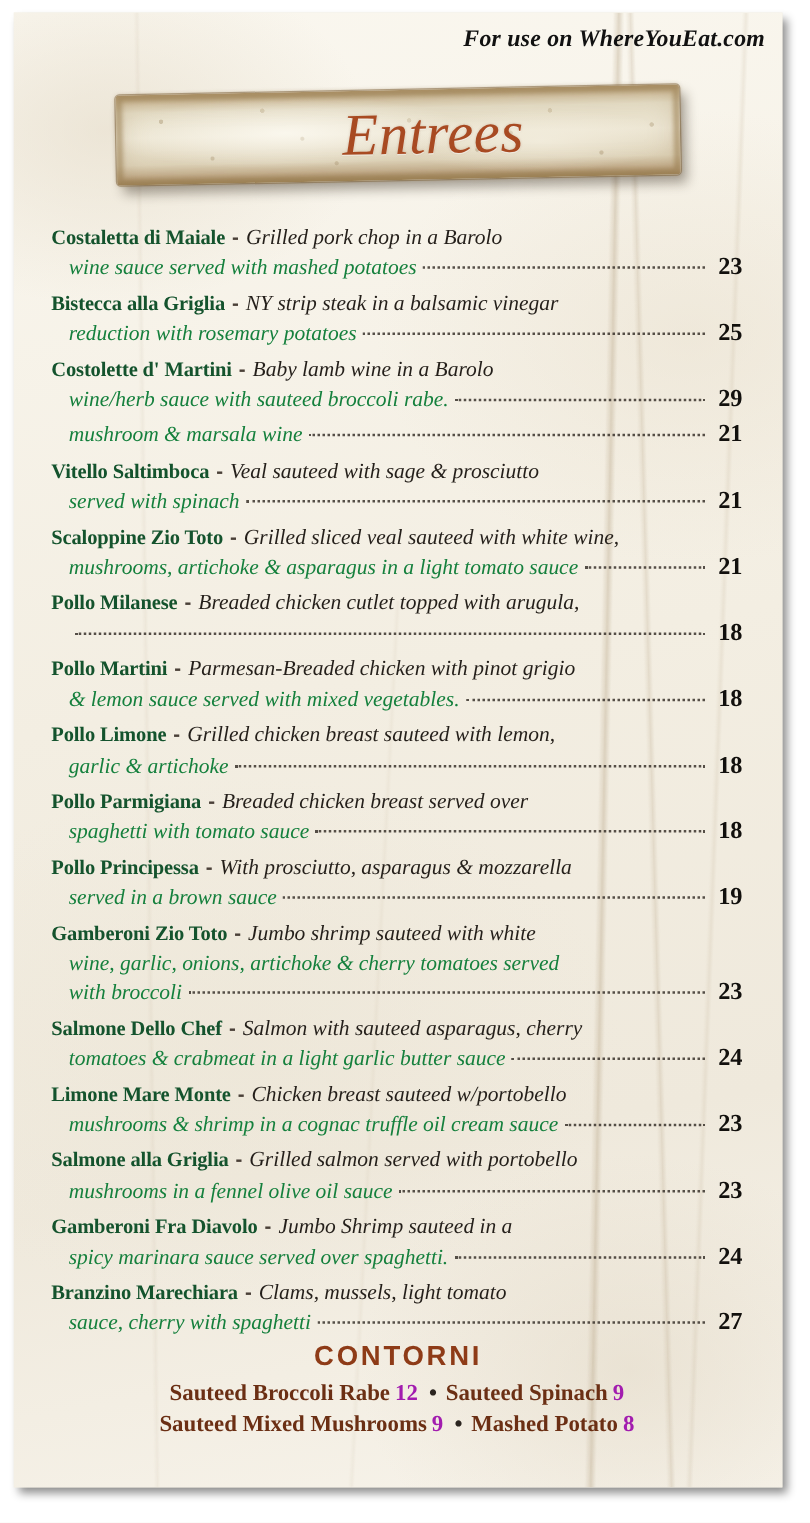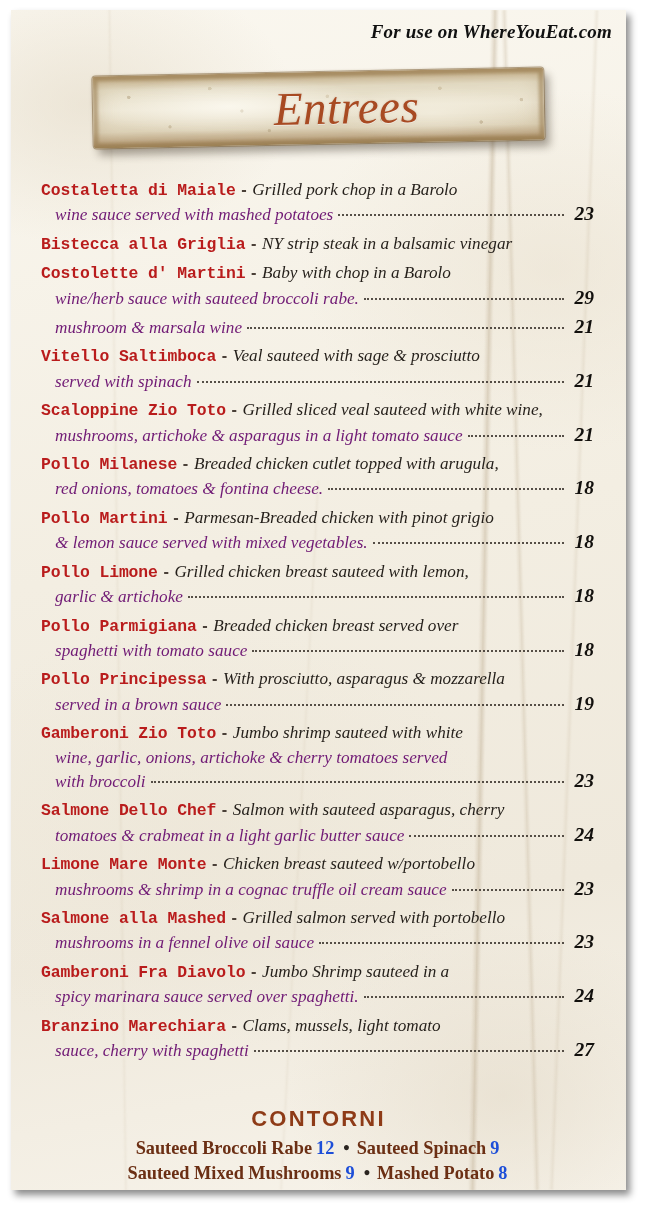--- a/index.html
+++ b/index.html
@@ -171,24 +171,24 @@
     margin-bottom: 5px;
   }
   .item-line {
     position: relative;
     font-size: 17.2px;
     line-height: 23.4px;
     color: #1d1a16;
     padding-right: 34px;   
   }
   .item-name {
-    font-family: Liberation Mono, monospace;
+    font-family: Liberation Serif, serif;
     font-weight: bold;
     font-size: 16.4px;
-    color: #b91c1c;
+    color: #14532d;
     letter-spacing: -0.1px;
   }
   .dash {
     font-family: "Liberation Sans", "DejaVu Sans", sans-serif;
     font-weight: bold;
     font-size: 16.4px;
     color: #4a4038;
     padding: 0 1px;
   }
   .item-desc {
@@ -201,21 +201,21 @@
   .item-tail {
     position: relative;
     display: flex;
     align-items: baseline;
     padding-left: 14px;
     font-size: 17.2px;
     line-height: 23.4px;
   }
   .tail-text {
     font-style: italic;
-    color: #701a75;
+    color: #15803d;
     white-space: nowrap;
   }
   .leader {
     flex: 1 1 auto;
     overflow: hidden;
     margin: 0 4px 0 5px;
     position: relative;
     height: 17px;
   }
   .leader::after {
@@ -223,33 +223,32 @@
     position: absolute;
     left: 0;
     right: 0;
     bottom: 4px;
     border-bottom: 2px dotted #3a332c;
     opacity: 0.85;
   }
   .price {
     font-family: "Liberation Serif", "DejaVu Serif", serif;
     font-weight: bold;
-    font-style: italic;
     font-size: 19.5px;
     color: #12100d;
     min-width: 26px;
     text-align: right;
     flex: 0 0 auto;
   }
 
   
   #contorni {
     position: absolute;
     left: 0;
-    top: 1096px;
+    top: 1062px;
     width: 615px;
     text-align: center;
     z-index: 20;
   }
   #contorni-title {
     font-family: "Liberation Sans", "DejaVu Sans", sans-serif;
     font-weight: bold;
     font-size: 22px;
     letter-spacing: 2.2px;
     color: #8e3b17;
@@ -257,21 +256,21 @@
   }
   .contorni-row {
     font-family: "Liberation Serif", "DejaVu Serif", serif;
     font-weight: bold;
     font-size: 18.3px;
     color: #6b2f14;
     line-height: 25px;
     white-space: nowrap;
   }
   .contorni-row .c-price {
-    color: #1d4ed8;
+    color: #a21caf;
     padding: 0 2px 0 4px;
   }
   .contorni-row .c-sep {
     color: #2b2520;
     padding: 0 7px;
   }
 </style>
 </head>
 <body>
 
@@ -296,23 +295,28 @@
         <div class="menu-item">
           <div class="item-line"><span class="item-name">Costaletta di Maiale</span><span class="dash"> - </span><span class="item-desc">Grilled pork chop in a Barolo</span></div>
           <div class="item-tail">
             <span class="tail-text">wine sauce served with mashed potatoes</span>
             <span class="leader"></span>
             <span class="price">23</span>
           </div>
         </div>
         <div class="menu-item">
           <div class="item-line"><span class="item-name">Bistecca alla Griglia</span><span class="dash"> - </span><span class="item-desc">NY strip steak in a balsamic vinegar</span></div>
-        </div>
-        <div class="menu-item">
-          <div class="item-line"><span class="item-name">Costolette d' Martini</span><span class="dash"> - </span><span class="item-desc">Baby with chop in a Barolo</span></div>
+          <div class="item-tail">
+            <span class="tail-text">reduction with rosemary potatoes</span>
+            <span class="leader"></span>
+            <span class="price">25</span>
+          </div>
+        </div>
+        <div class="menu-item">
+          <div class="item-line"><span class="item-name">Costolette d' Martini</span><span class="dash"> - </span><span class="item-desc">Baby lamb wine in a Barolo</span></div>
           <div class="item-tail">
             <span class="tail-text">wine/herb sauce with sauteed broccoli rabe.</span>
             <span class="leader"></span>
             <span class="price">29</span>
           </div>
         </div>
         <div class="menu-item">
           <div class="item-tail">
             <span class="tail-text">mushroom &amp; marsala wine</span>
             <span class="leader"></span>
@@ -331,21 +335,20 @@
           <div class="item-line"><span class="item-name">Scaloppine Zio Toto</span><span class="dash"> - </span><span class="item-desc">Grilled sliced veal sauteed with white wine,</span></div>
           <div class="item-tail">
             <span class="tail-text">mushrooms, artichoke &amp; asparagus in a light tomato sauce</span>
             <span class="leader"></span>
             <span class="price">21</span>
           </div>
         </div>
         <div class="menu-item">
           <div class="item-line"><span class="item-name">Pollo Milanese</span><span class="dash"> - </span><span class="item-desc">Breaded chicken cutlet topped with arugula,</span></div>
           <div class="item-tail">
-            <span class="tail-text">red onions, tomatoes &amp; fontina cheese.</span>
             <span class="leader"></span>
             <span class="price">18</span>
           </div>
         </div>
         <div class="menu-item">
           <div class="item-line"><span class="item-name">Pollo Martini</span><span class="dash"> - </span><span class="item-desc">Parmesan-Breaded chicken with pinot grigio</span></div>
           <div class="item-tail">
             <span class="tail-text">&amp; lemon sauce served with mixed vegetables.</span>
             <span class="leader"></span>
             <span class="price">18</span>
@@ -396,21 +399,21 @@
         </div>
         <div class="menu-item">
           <div class="item-line"><span class="item-name">Limone Mare Monte</span><span class="dash"> - </span><span class="item-desc">Chicken breast sauteed w/portobello</span></div>
           <div class="item-tail">
             <span class="tail-text">mushrooms &amp; shrimp in a cognac truffle oil cream sauce</span>
             <span class="leader"></span>
             <span class="price">23</span>
           </div>
         </div>
         <div class="menu-item">
-          <div class="item-line"><span class="item-name">Salmone alla Mashed</span><span class="dash"> - </span><span class="item-desc">Grilled salmon served with portobello</span></div>
+          <div class="item-line"><span class="item-name">Salmone alla Griglia</span><span class="dash"> - </span><span class="item-desc">Grilled salmon served with portobello</span></div>
           <div class="item-tail">
             <span class="tail-text">mushrooms in a fennel olive oil sauce</span>
             <span class="leader"></span>
             <span class="price">23</span>
           </div>
         </div>
         <div class="menu-item">
           <div class="item-line"><span class="item-name">Gamberoni Fra Diavolo</span><span class="dash"> - </span><span class="item-desc">Jumbo Shrimp sauteed in a</span></div>
           <div class="item-tail">
             <span class="tail-text">spicy marinara sauce served over spaghetti.</span>

